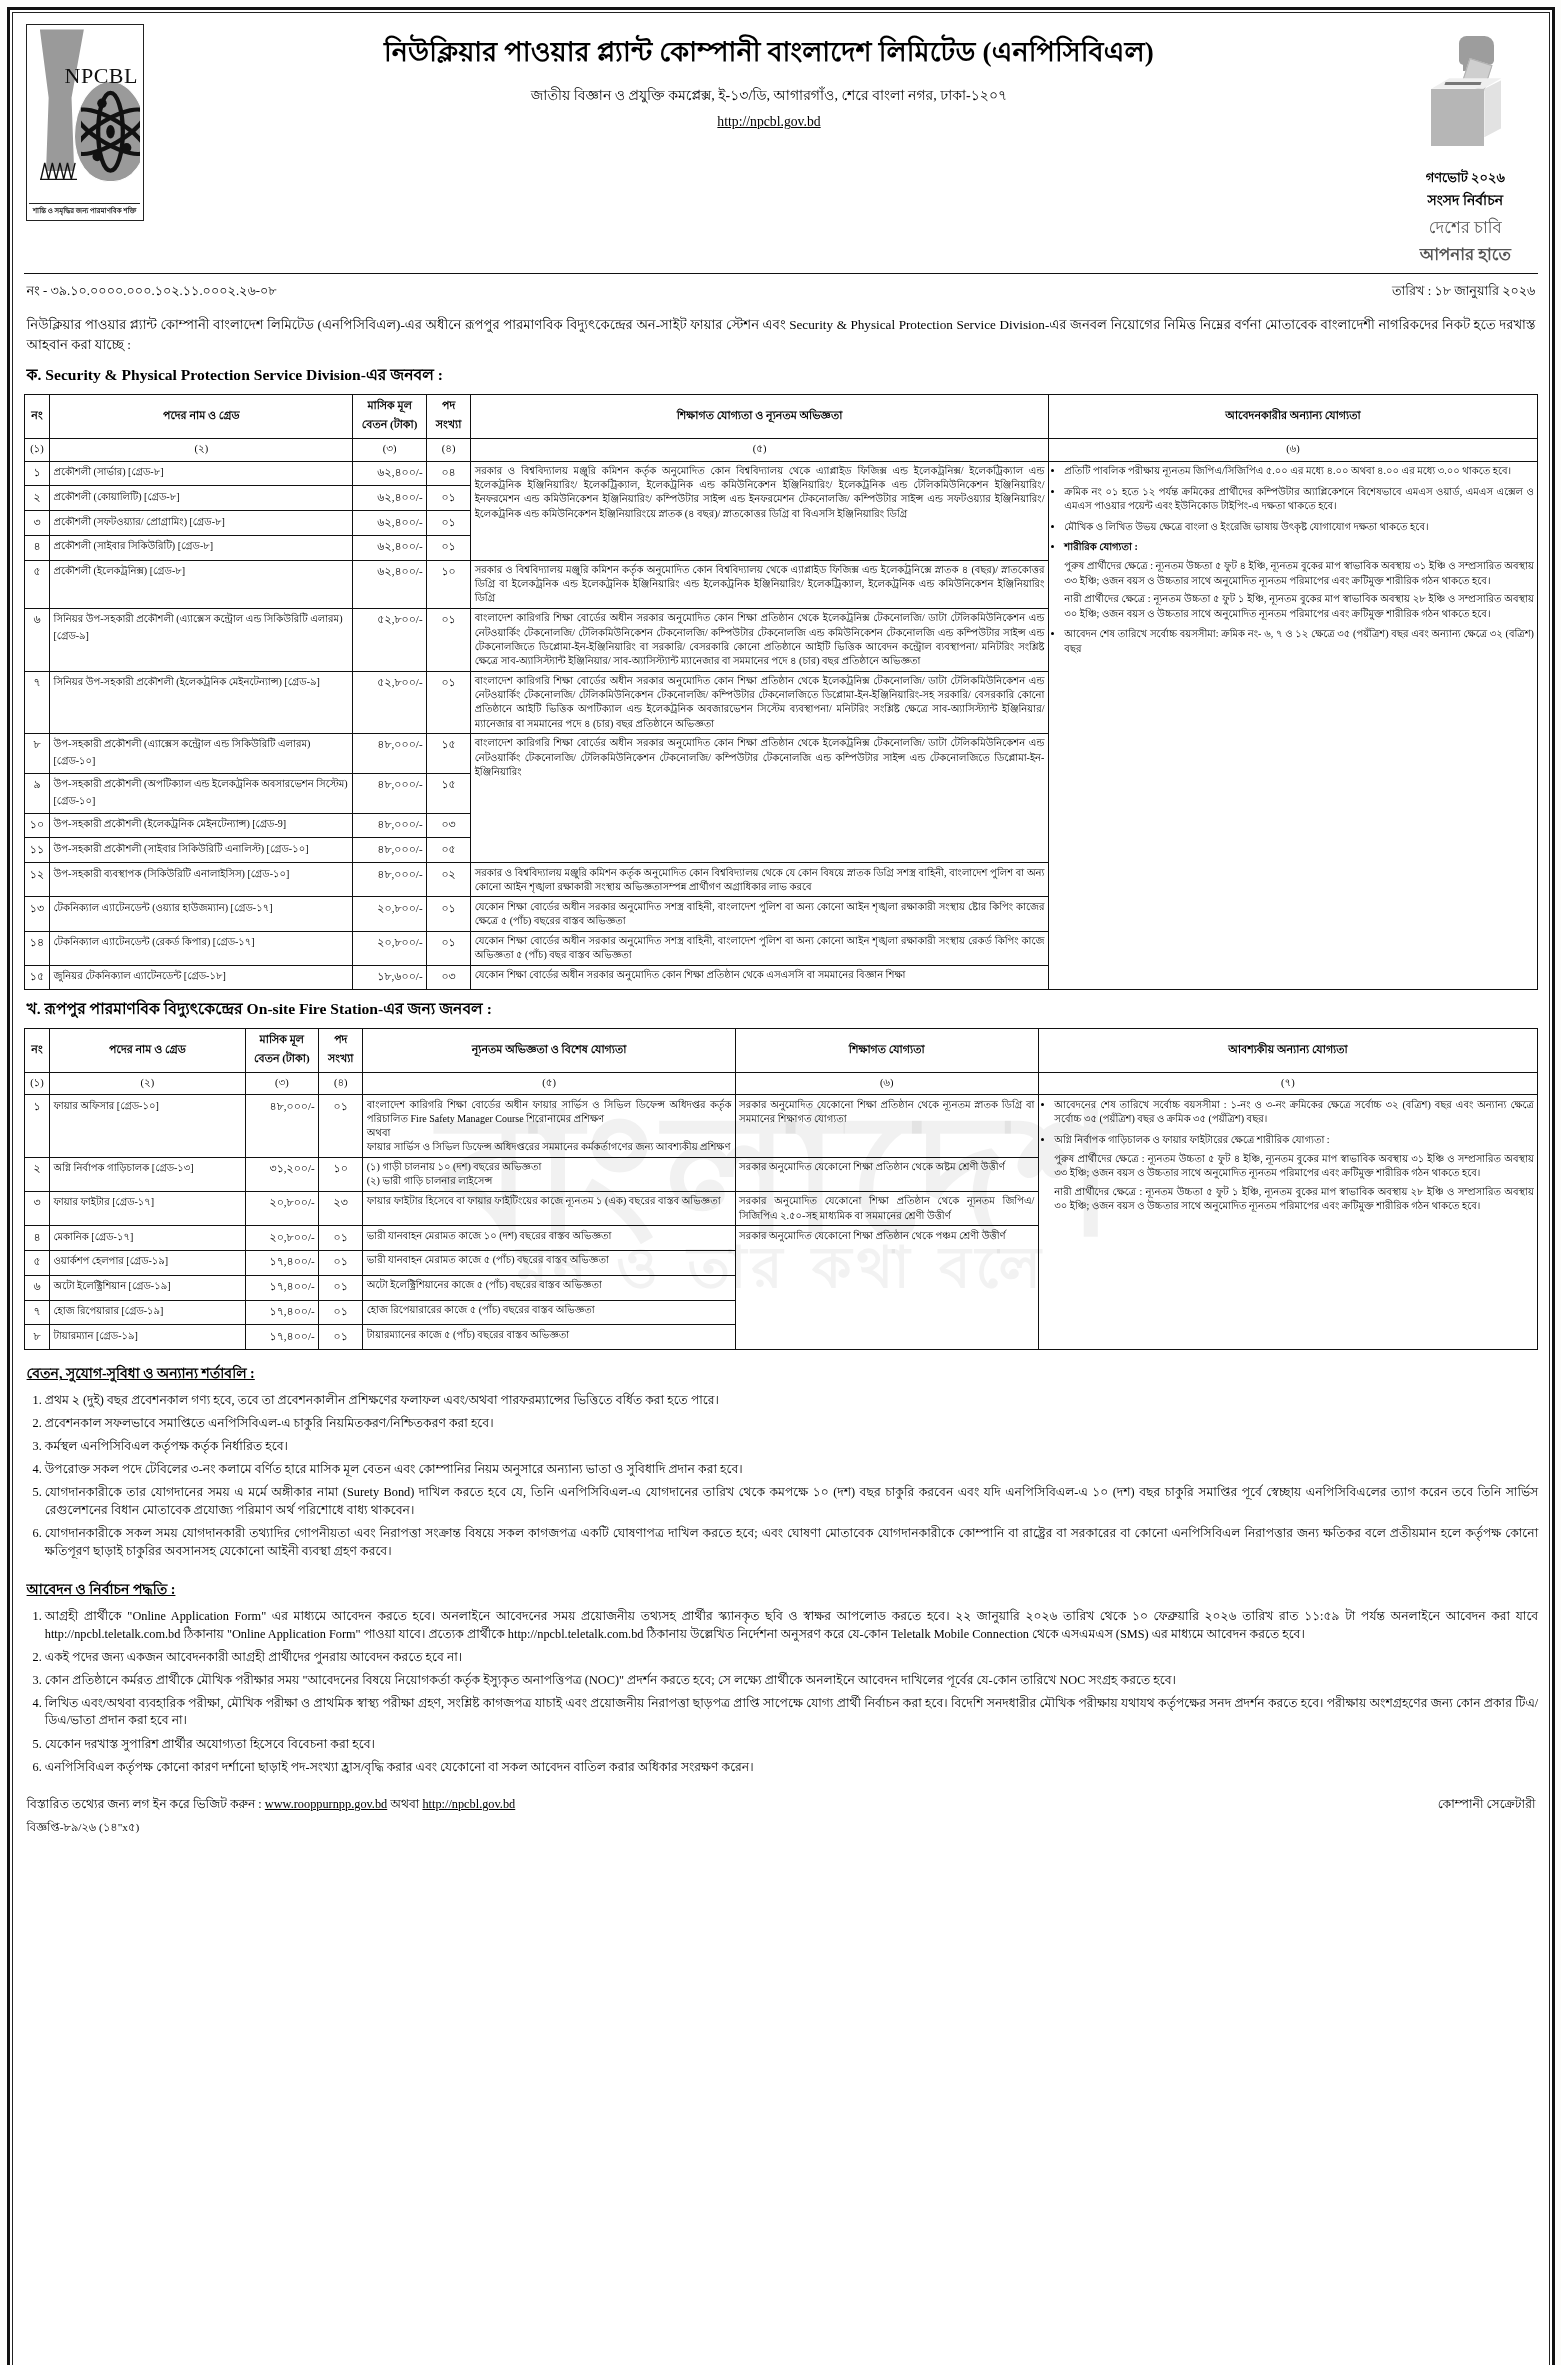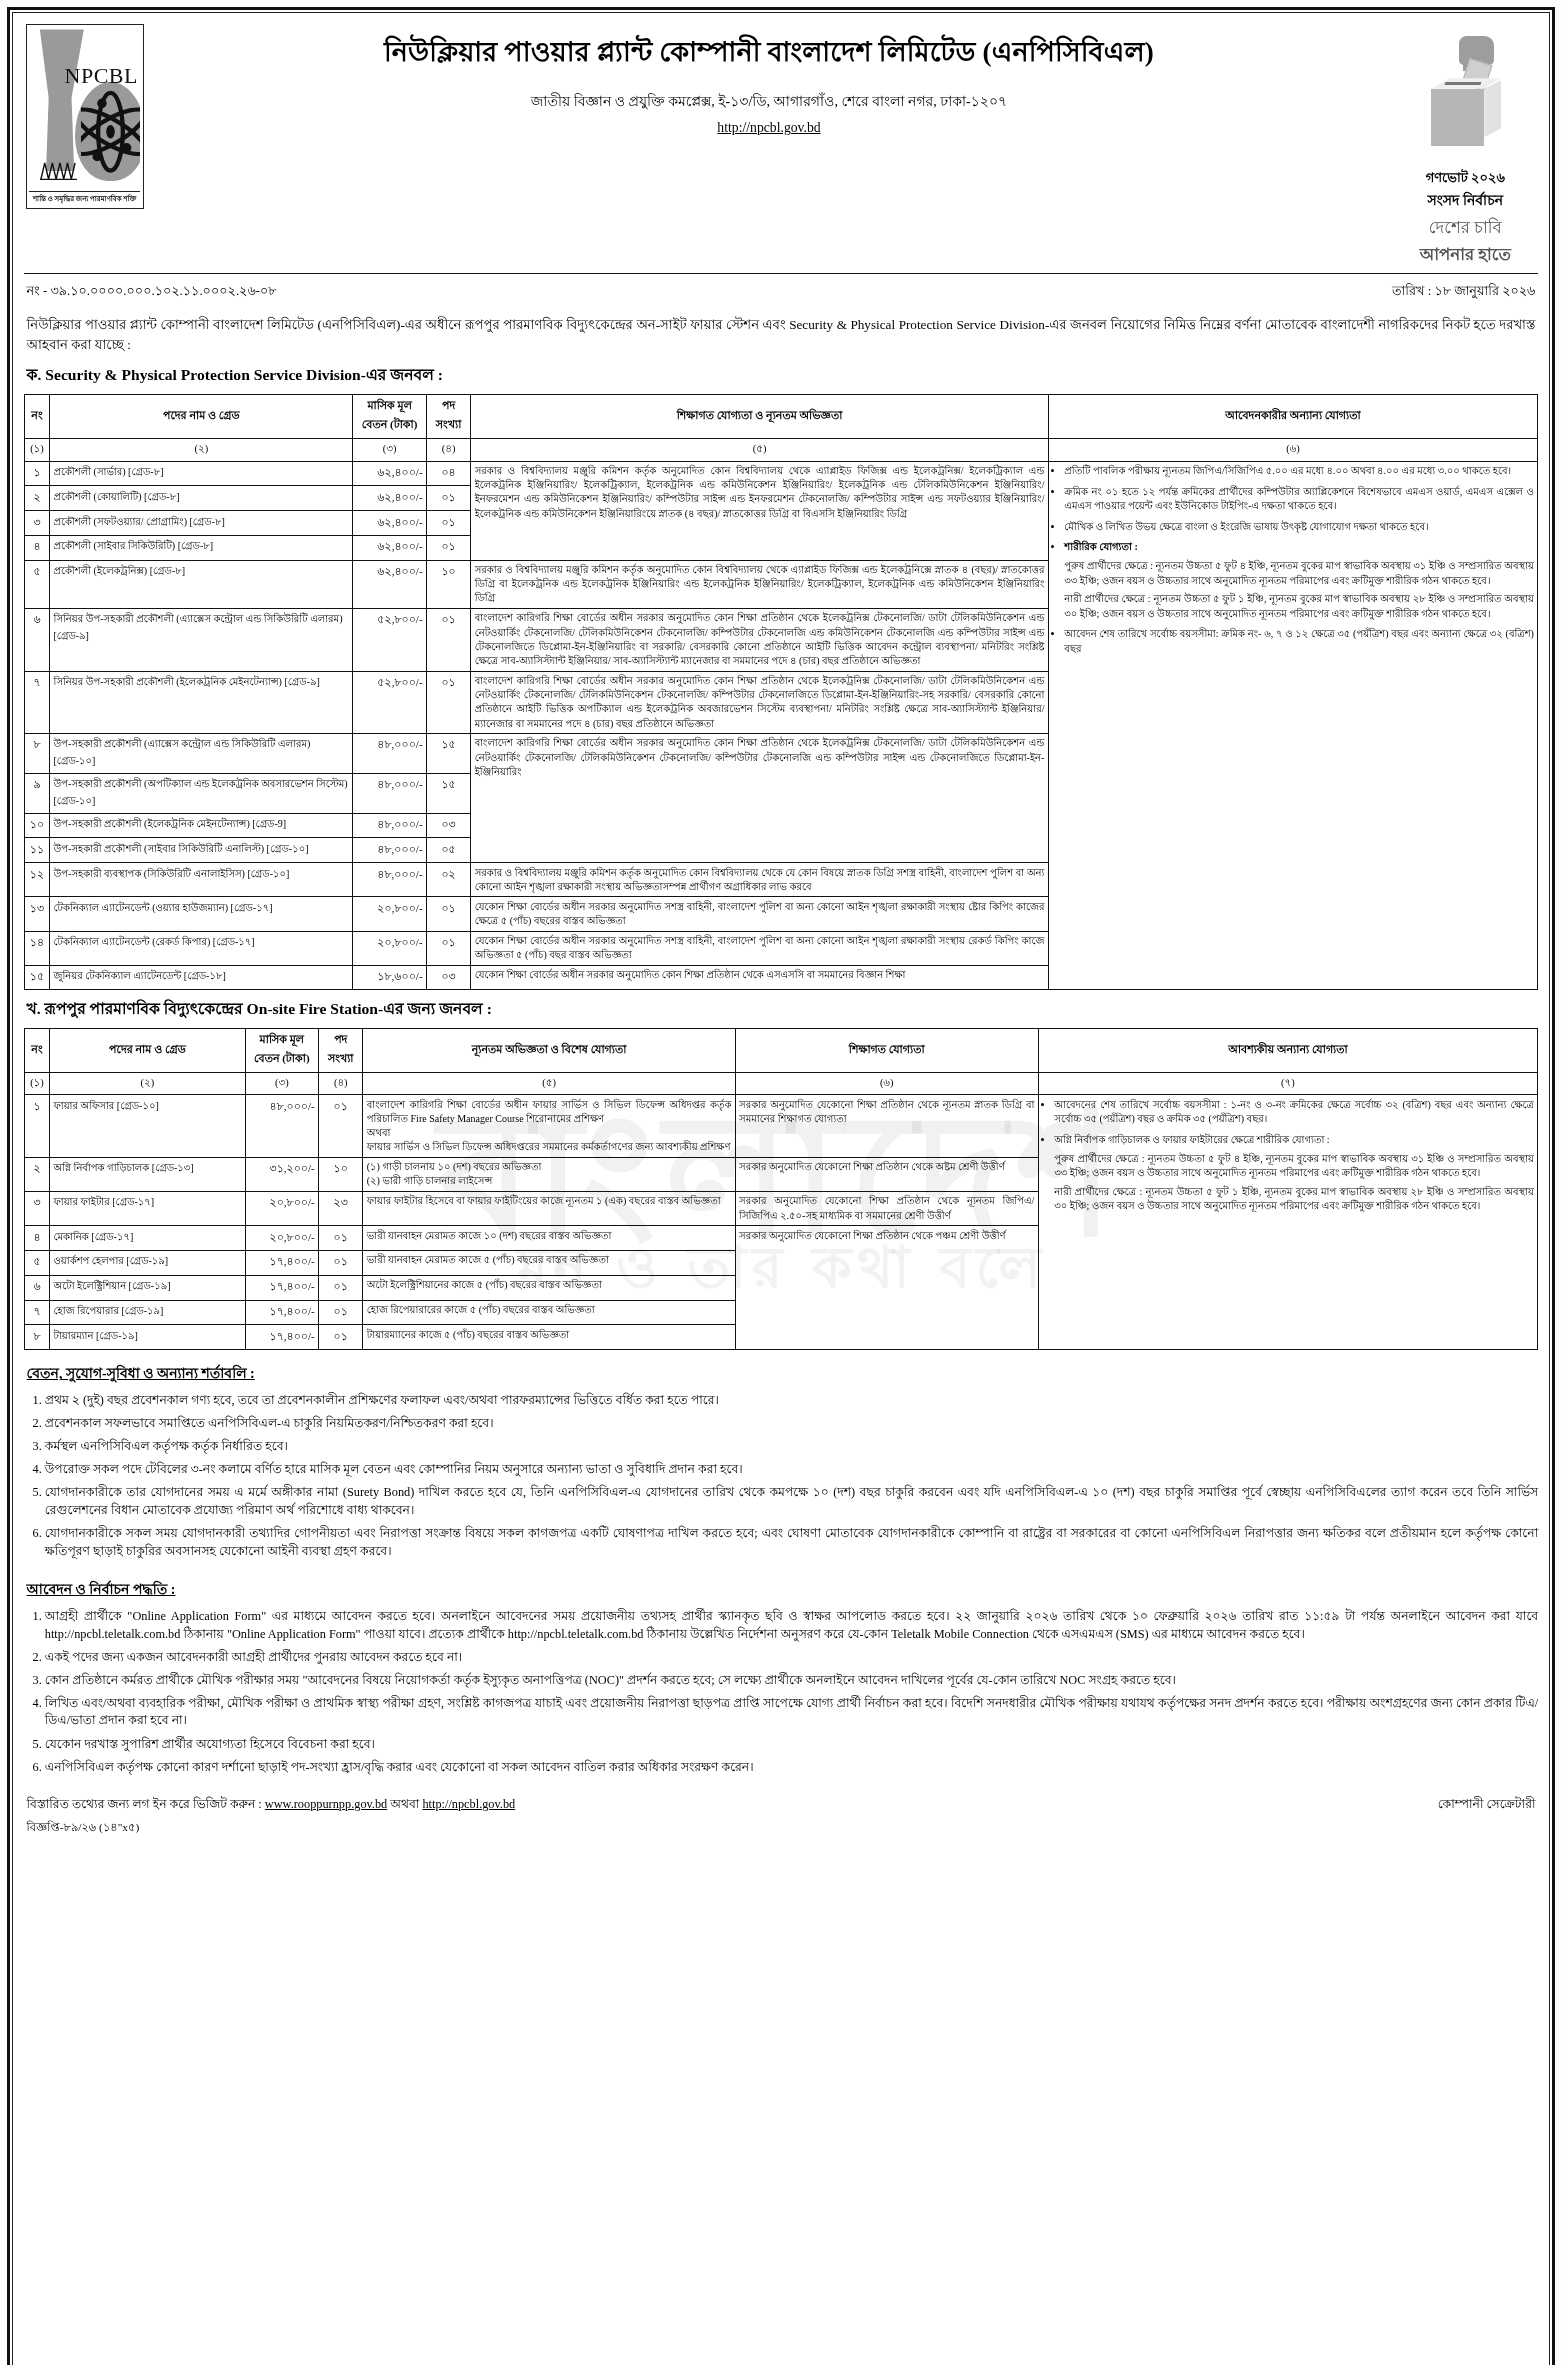--- a/index.html
+++ b/index.html
@@ -45,29 +45,29 @@
     background:#9a9a9a;border-radius:50% 50% 46% 46%/55% 55% 45% 45%;
     border:1.9px solid #fff;
   }
   .atom{position:absolute;left:52px;top:62px;width:59px;height:83px;}
   .zig{position:absolute;left:10.4px;bottom:8.5px;width:37px;height:19px;}
   .logo-npcbl{
     position:absolute;right:1.9px;top:35px;font-size:22px;letter-spacing:0.5px;
     font-family:"Liberation Serif",serif;color:#111;margin-left:6px;
   }
   .logo-caption{
-    text-align:center;font-size:7px;font-weight:700;margin-top:2px;color:#111;
+    text-align:center;font-size:7px;font-weight:700;margin-top:14px;color:#111;
     border-top:0.5px solid #222;padding-top:1.4px;
   }
   .head-mid{flex:1;text-align:center;padding-top:12.3px;}
   .org-title{
     font-size:27px;font-weight:700;letter-spacing:0.2px;line-height:1.25;color:#000;
     font-family:"Liberation Serif",serif;
   }
-  .org-addr{font-size:14px;margin-top:20px;color:#000;}
+  .org-addr{font-size:14px;margin-top:14px;color:#000;}
   .org-url{font-size:13.7px;margin-top:6.6px;text-decoration:underline;color:#000;}
   .elect-box{width:142px;flex:0 0 142px;text-align:center;padding-top:9.5px;}
   .ballot{position:relative;height:118px;}
   .bx-front{position:absolute;left:37px;top:56px;width:53px;height:57px;background:#b6b6b6;}
   .bx-side{position:absolute;left:90px;top:47px;width:17px;height:57px;background:#e2e2e2;
     clip-path:polygon(0 8.5px,100% 0,100% 48px,0 100%);}
   .bx-top{position:absolute;left:37px;top:45px;width:70px;height:12.3px;background:#efefef;
     clip-path:polygon(0 10.4px,18px 0,70px 0,52px 10.4px);border-bottom:0.5px solid #ccc;}
   .slot{position:absolute;left:51px;top:49px;width:36px;height:2.8px;background:#777;transform:skewX(-20deg);}
   .ballot-paper{position:absolute;left:71px;top:28px;width:22px;height:24.6px;background:#cfcfcf;

